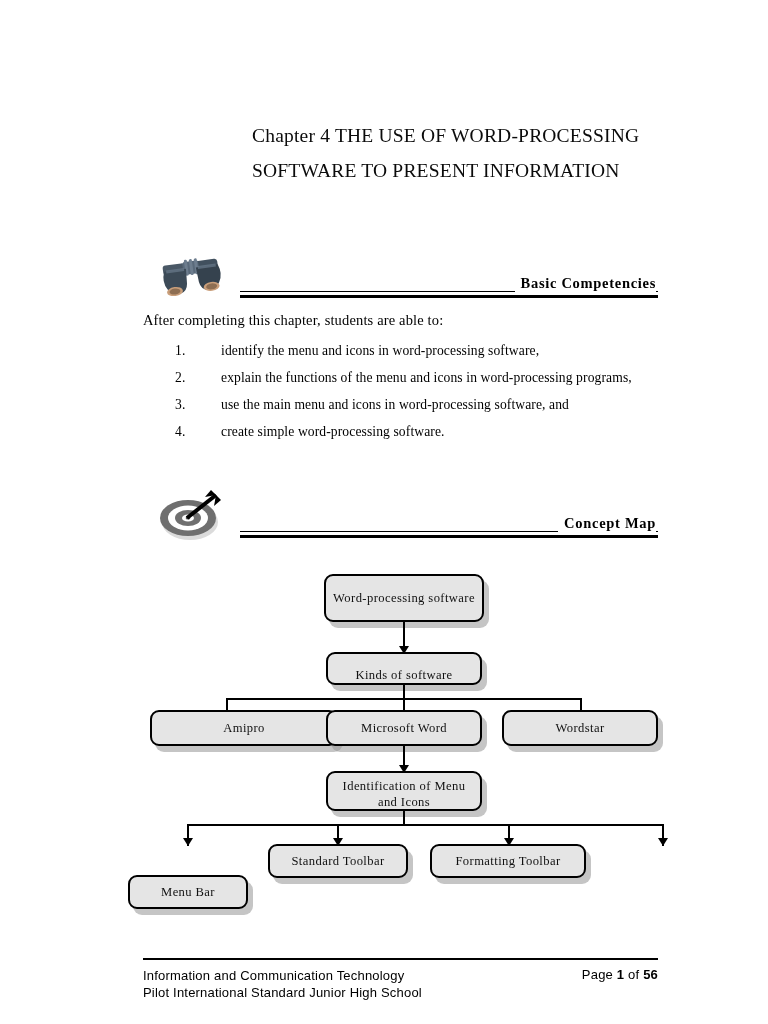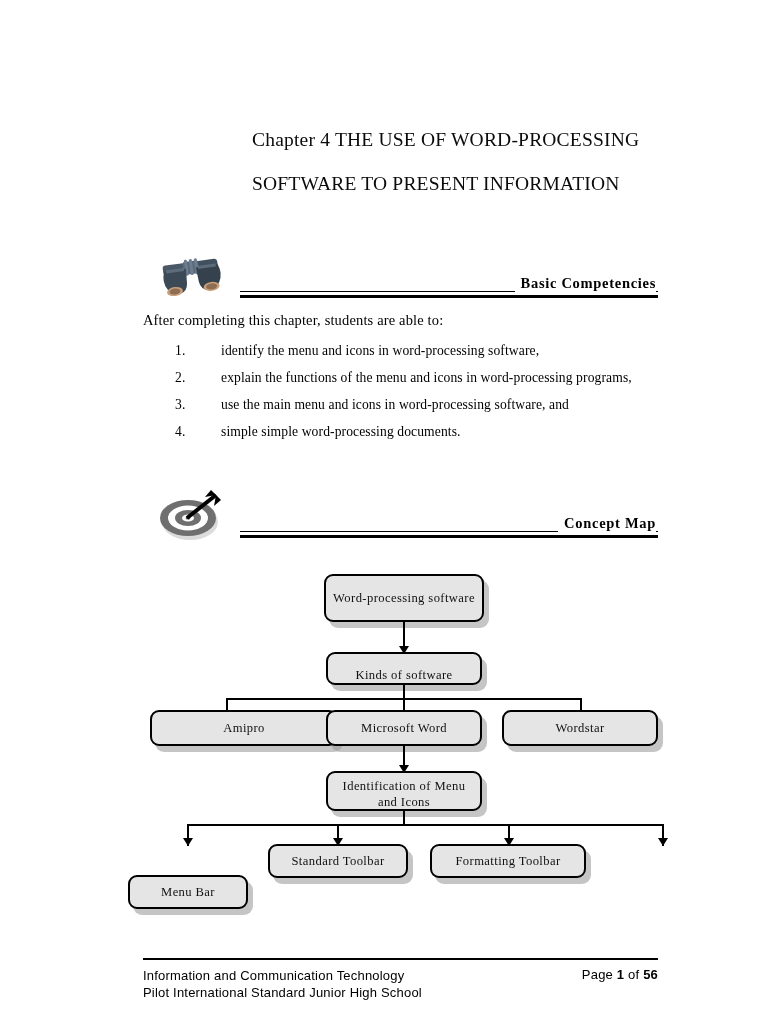--- a/index.html
+++ b/index.html
@@ -25,21 +25,21 @@
     background: #ffffff;
   }
 
   
   .chapter-title {
     position: absolute;
     left: 252px;
     top: 118px;
     width: 420px;
     font-size: 19.5px;
-    line-height: 44px;
+    line-height: 35px;
     letter-spacing: 0.2px;
     font-family: "Liberation Serif", "DejaVu Serif", serif;
     color: #0b0b0b;
   }
 
   
   .section-header {
     position: absolute;
     left: 143px;
     width: 515px;
@@ -242,21 +242,21 @@
     <div class="comp-item justify">
       <span class="num">2.</span>
       <span class="txt">explain the functions of the menu and icons in word-processing programs,</span>
     </div>
     <div class="comp-item">
       <span class="num">3.</span>
       <span class="txt">use the main menu and icons in word-processing software, and</span>
     </div>
     <div class="comp-item">
       <span class="num">4.</span>
-      <span class="txt">simple simple word-processing documents.</span>
+      <span class="txt">create simple word-processing software.</span>
     </div>
   </div>
 
   <div class="section-header" style="top:498px;">
     <span class="header-icon" style="left:14px;bottom:-2px;">
       <svg width="70" height="54" viewBox="0 0 70 54">
         <ellipse cx="33" cy="34" rx="28" ry="18" fill="#cfcfcf" opacity="0.75"></ellipse>
         <ellipse cx="31" cy="30" rx="28" ry="18" fill="#6f6f6f"></ellipse>
         <ellipse cx="31" cy="30" rx="20" ry="12.5" fill="#ffffff"></ellipse>
         <ellipse cx="31" cy="30" rx="13" ry="8" fill="#6f6f6f"></ellipse>

